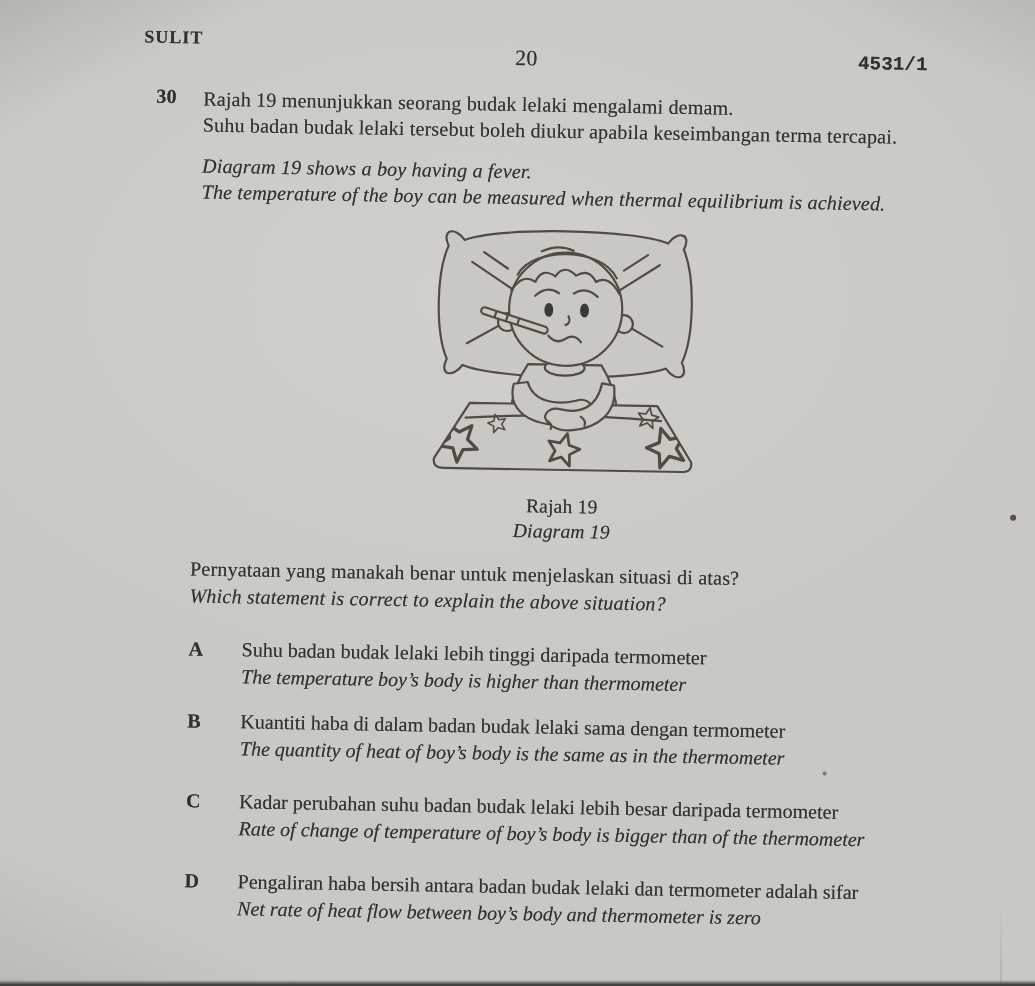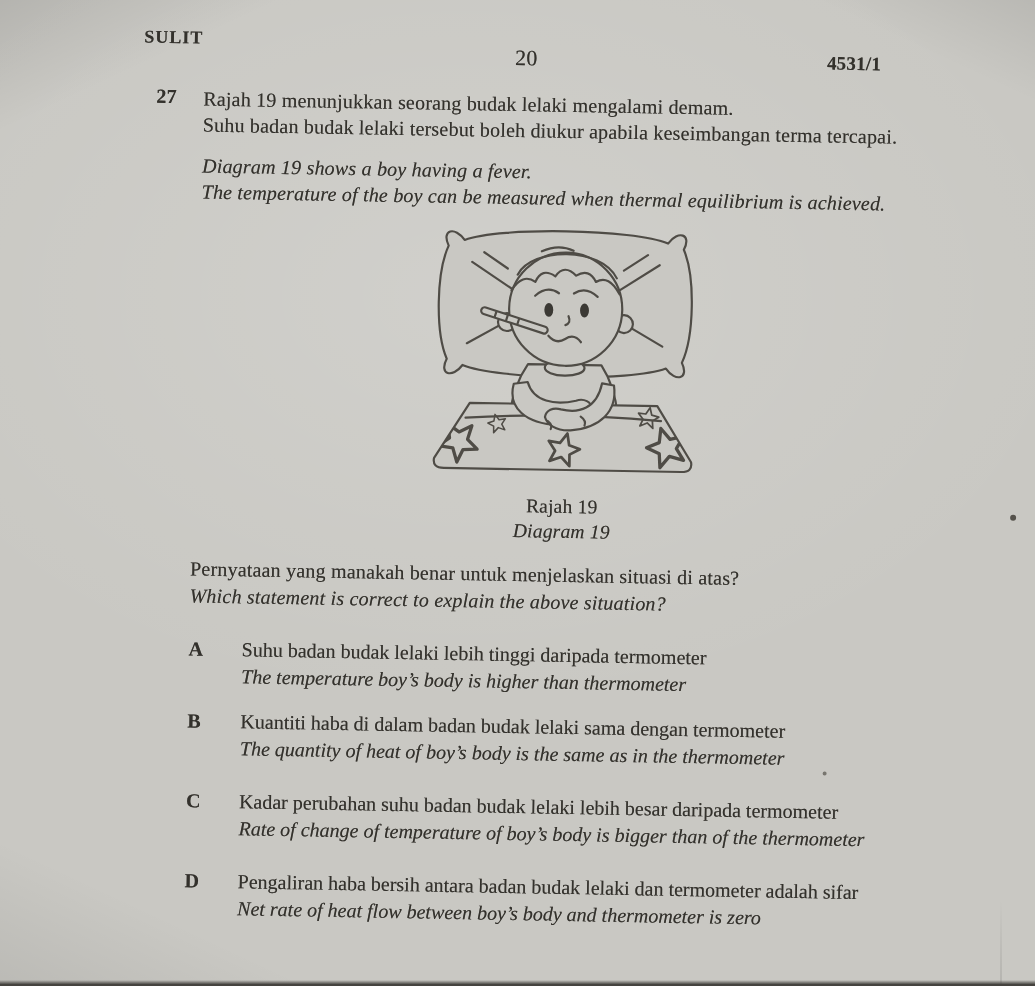--- a/index.html
+++ b/index.html
@@ -18,21 +18,21 @@
     position:absolute;inset:0;
     transform:rotate(1deg);
     transform-origin:0 0;
   }
   .txt{position:absolute;white-space:nowrap;letter-spacing:0.2px;
        text-shadow:0 0 0.6px rgba(51,49,44,0.55);}
   .b{font-weight:bold;}
   .i{font-style:italic;}
   .sulit{left:145px;top:24px;font-size:18px;letter-spacing:1px;}
   .pagenum{left:516px;top:36px;font-size:22px;}
-  .code{left:828px;top:38px;font-size:19px;}
+  .code{left:859px;top:38px;font-size:19px;font-family:Liberation Mono, monospace;}
   .qnum{left:158px;top:82px;font-size:20px;}
   .qmalay{left:205px;top:82px;font-size:20px;line-height:26px;}
   .qenglish{left:205px;top:149px;font-size:20px;line-height:26px;}
   .figure{position:absolute;left:428px;top:210px;width:285px;height:258px;}
   .caption{left:428px;top:484px;width:285px;text-align:center;font-size:19.5px;line-height:25px;white-space:normal;}
   .prompt{left:200px;top:552px;font-size:20px;line-height:27px;}
   .option{position:absolute;font-size:20px;line-height:27px;}
   .opt-a{left:200px;top:632px;}
   .opt-b{left:200px;top:704px;}
   .opt-c{left:200px;top:784px;}
@@ -59,21 +59,21 @@
 </style>
 </head>
 <body>
 
 <div class="content">
 
   <div class="txt b sulit">SULIT</div>
   <div class="txt pagenum">20</div>
   <div class="txt b code">4531/1</div>
 
-  <div class="txt b qnum">27</div>
+  <div class="txt b qnum">30</div>
 
   <div class="txt qmalay">
     <div>Rajah 19 menunjukkan seorang budak lelaki mengalami demam.</div>
     <div>Suhu badan budak lelaki tersebut boleh diukur apabila keseimbangan terma tercapai.</div>
   </div>
 
   <div class="txt i qenglish">
     <div>Diagram 19  shows a boy having a fever.</div>
     <div>The temperature of the boy can be measured when thermal equilibrium is achieved.</div>
   </div>

